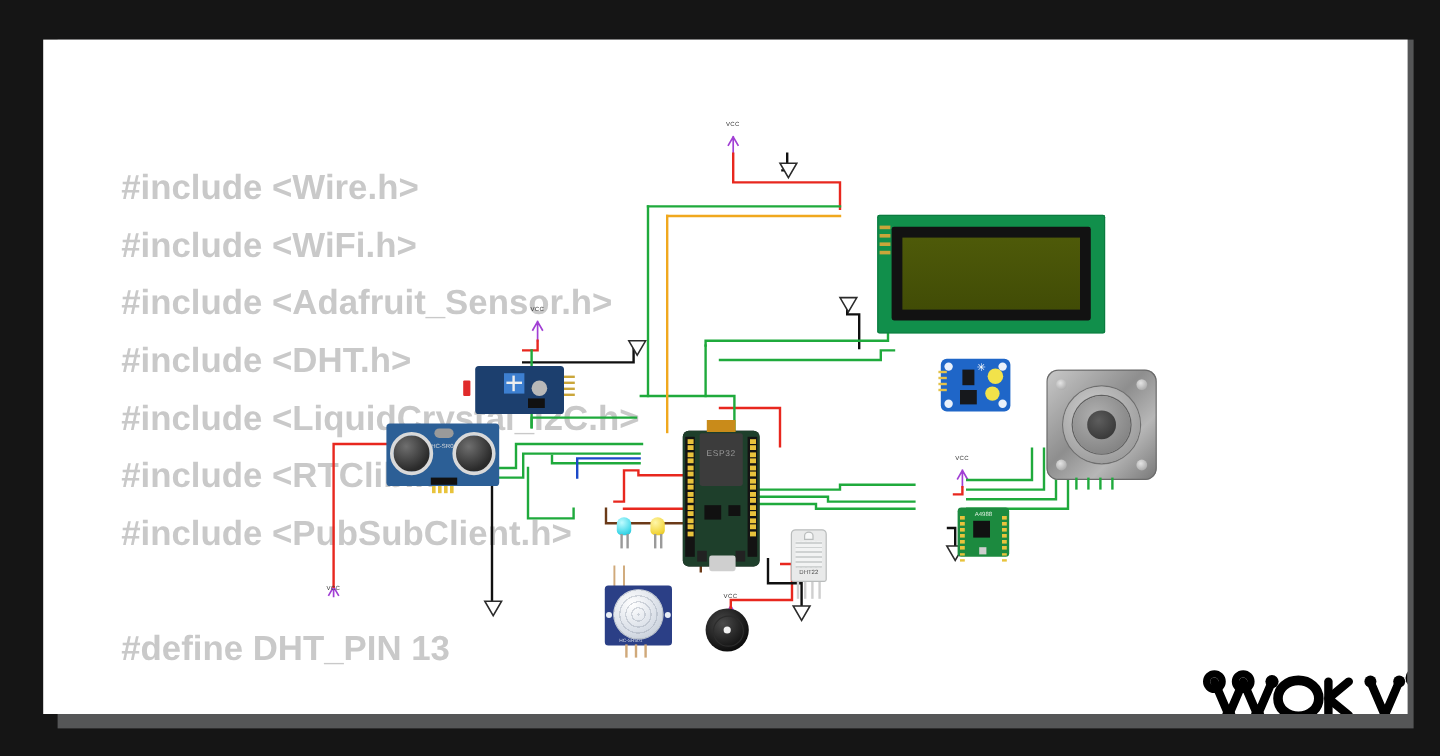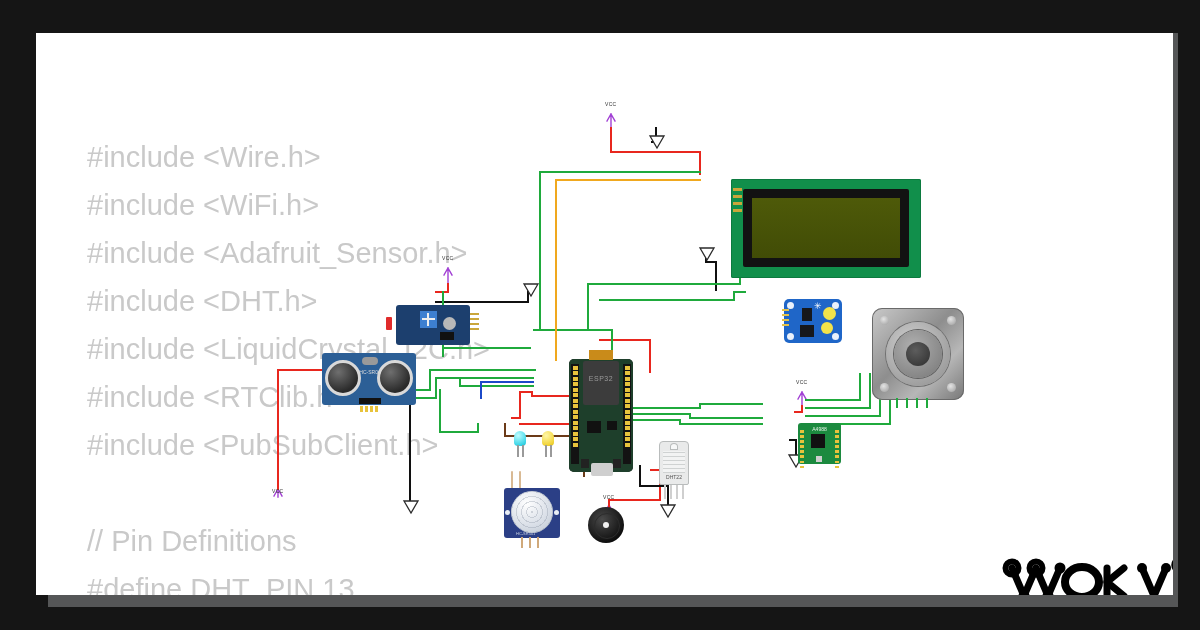--- a/index.html
+++ b/index.html
@@ -27,24 +27,25 @@
     position:absolute;left:67px;top:18px;
     background:#555657;color:#fff;
     font-size:32px;line-height:1;
     padding:11px 16px 13px 16px;
     letter-spacing:.2px;
     z-index:40;
   }
 
   
   .code{
-    position:absolute;left:51px;top:100px;width:560px;
+    position:absolute;left:65px;top:100px;width:560px;
     color:#c9c9c9;font-size:29px;line-height:48px;
     white-space:pre;z-index:5;pointer-events:none;
     font-family:"Liberation Sans",sans-serif;
+    font-weight:bold;
   }
   .code div{height:48px;}
 
   
   .wokwi{position:absolute;left:966px;top:521px;z-index:30;}
 
   svg.wires{position:absolute;left:0;top:0;width:1200px;height:630px;z-index:10;}
 
   
   .part{position:absolute;z-index:20;}
@@ -175,21 +176,21 @@
 </style>
 </head>
 <body>
 
 <div id="stage">
 
   <div class="frame-shadow"></div>
 
   <div class="canvas">
 
-    <div class="code" id="codeblock"><div>#include &lt;Wire.h&gt;</div><div>#include &lt;WiFi.h&gt;</div><div>#include &lt;Adafruit_Sensor.h&gt;</div><div>#include &lt;DHT.h&gt;</div><div>#include &lt;LiquidCrystal_I2C.h&gt;</div><div>#include &lt;RTClib.h&gt;</div><div>#include &lt;PubSubClient.h&gt;</div><div></div><div>// Pin Definitions</div><div>#define DHT_PIN 13</div></div>
+    <div class="code" id="codeblock"><div>#include &lt;Wire.h&gt;</div><div>#include &lt;WiFi.h&gt;</div><div>#include &lt;Adafruit_Sensor.h&gt;</div><div>#include &lt;DHT.h&gt;</div><div>#include &lt;LiquidCrystal_I2C.h&gt;</div><div>#include &lt;RTClib.h&gt;</div><div>#include &lt;PubSubClient.h&gt;</div><div></div><div>#define DHT_PIN 13</div></div>
 
     <svg class="wires" viewBox="0 0 1200 630" style="left:-36px;top:-33px;">
       <g fill="none" stroke-width="2" stroke-linecap="square">
 
         <g stroke="#a13fd4" stroke-width="1.4">
           <path d="M611,114 L611,128 M611,114 L607,121 M611,114 L615,121"></path>
           <path d="M448,268 L448,284 M448,268 L444,275 M448,268 L452,275"></path>
           <path d="M802,392 L802,406 M802,392 L798,399 M802,392 L806,399"></path>
           <path d="M278,497 L278,492 M278,489 L274,496 M278,489 L282,496"></path>
           <path d="M609,505 L609,516 M609,505 L605,512 M609,505 L613,512"></path>

